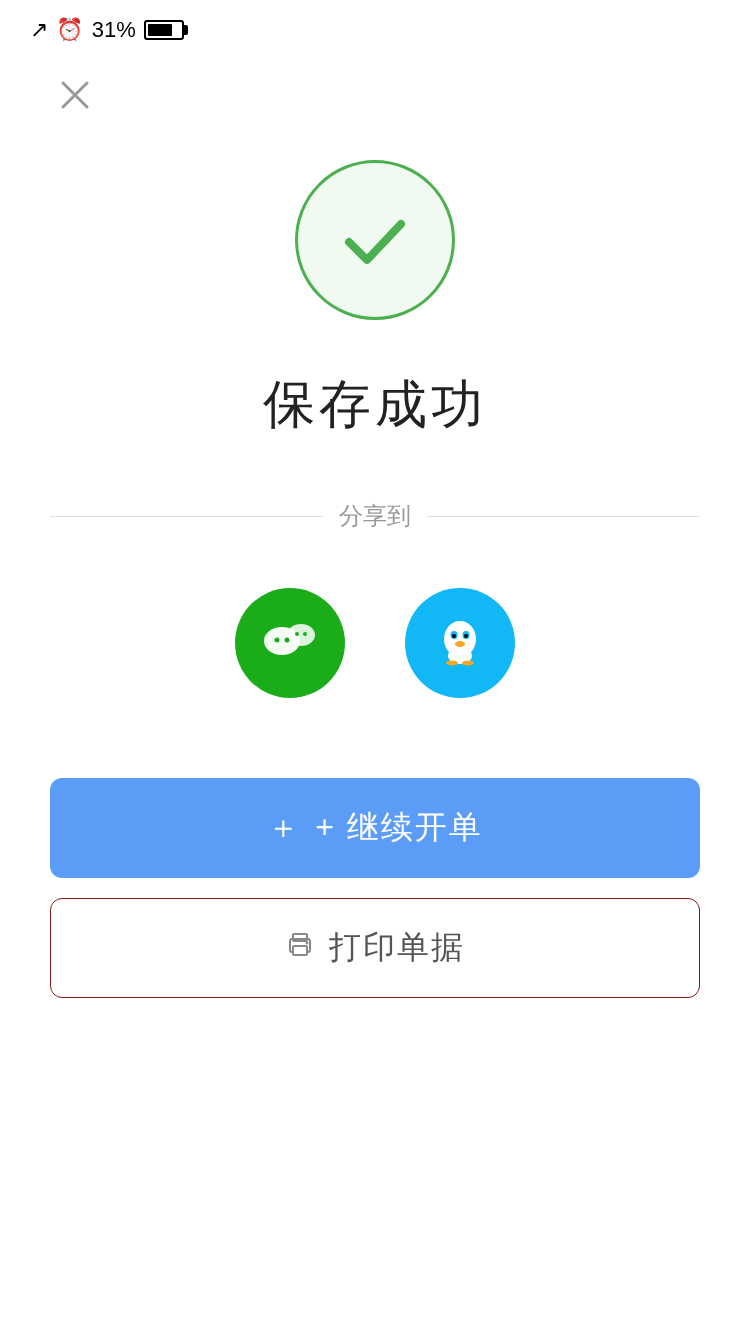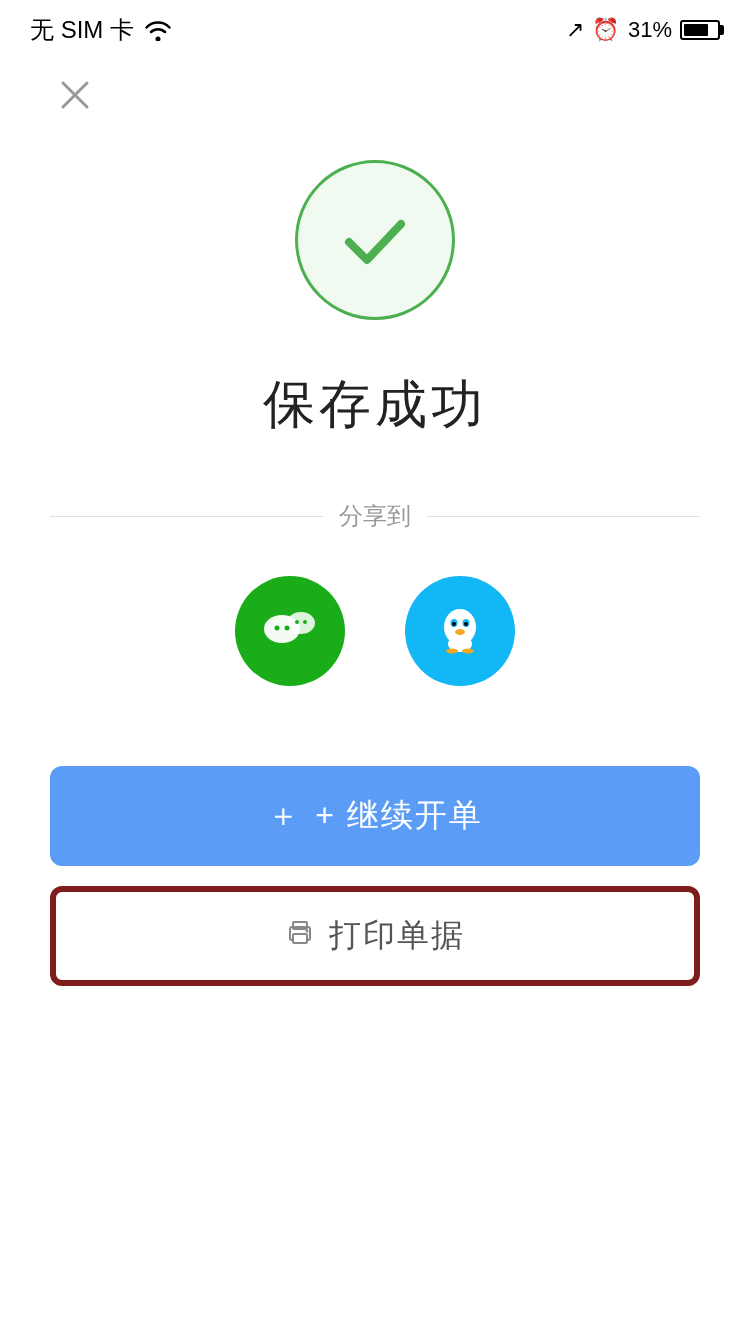--- a/index.html
+++ b/index.html
@@ -130,21 +130,21 @@
       letter-spacing: 4px;
       text-align: right;
     }
 
     
     .share-divider {
       width: 650px;
       display: flex;
       align-items: center;
       gap: 16px;
-      margin-bottom: 44px;
+      margin-bottom: 56px;
     }
 
     .divider-line {
       flex: 1;
       height: 1px;
       background: #e0e0e0;
     }
 
     .share-label {
       font-size: 24px;
@@ -198,44 +198,36 @@
       align-items: center;
       justify-content: center;
       gap: 14px;
       letter-spacing: 2px;
     }
 
     .btn-secondary {
       width: 100%;
       height: 100px;
       background: #ffffff;
-      border: 6px solid #7f1d1d;
+      border: 1px solid #7f1d1d;
       border-radius: 12px;
       font-size: 32px;
       color: #555;
       cursor: pointer;
       display: flex;
       align-items: center;
       justify-content: center;
       gap: 14px;
       letter-spacing: 2px;
     }
   </style>
 </head>
 <body>
 
 <div class="status-bar">
-  <div class="status-left">
-    <span>无 SIM 卡</span>
-    <svg width="28" height="22" viewBox="0 0 28 22" fill="none">
-      <path d="M14 17.5a2.5 2.5 0 1 1 0 5 2.5 2.5 0 0 1 0-5z" fill="#000"></path>
-      <path d="M7 13a10 10 0 0 1 14 0" stroke="#000" stroke-width="2.5" stroke-linecap="round" fill="none"></path>
-      <path d="M2.5 8.5a16 16 0 0 1 23 0" stroke="#000" stroke-width="2.5" stroke-linecap="round" fill="none"></path>
-    </svg>
-  </div>
   <div class="status-right">
     <span>↗</span>
     <span>⏰</span>
     <span>31%</span>
     <div class="battery-shape">
       <div class="battery-fill"></div>
     </div>
   </div>
 </div>
 

